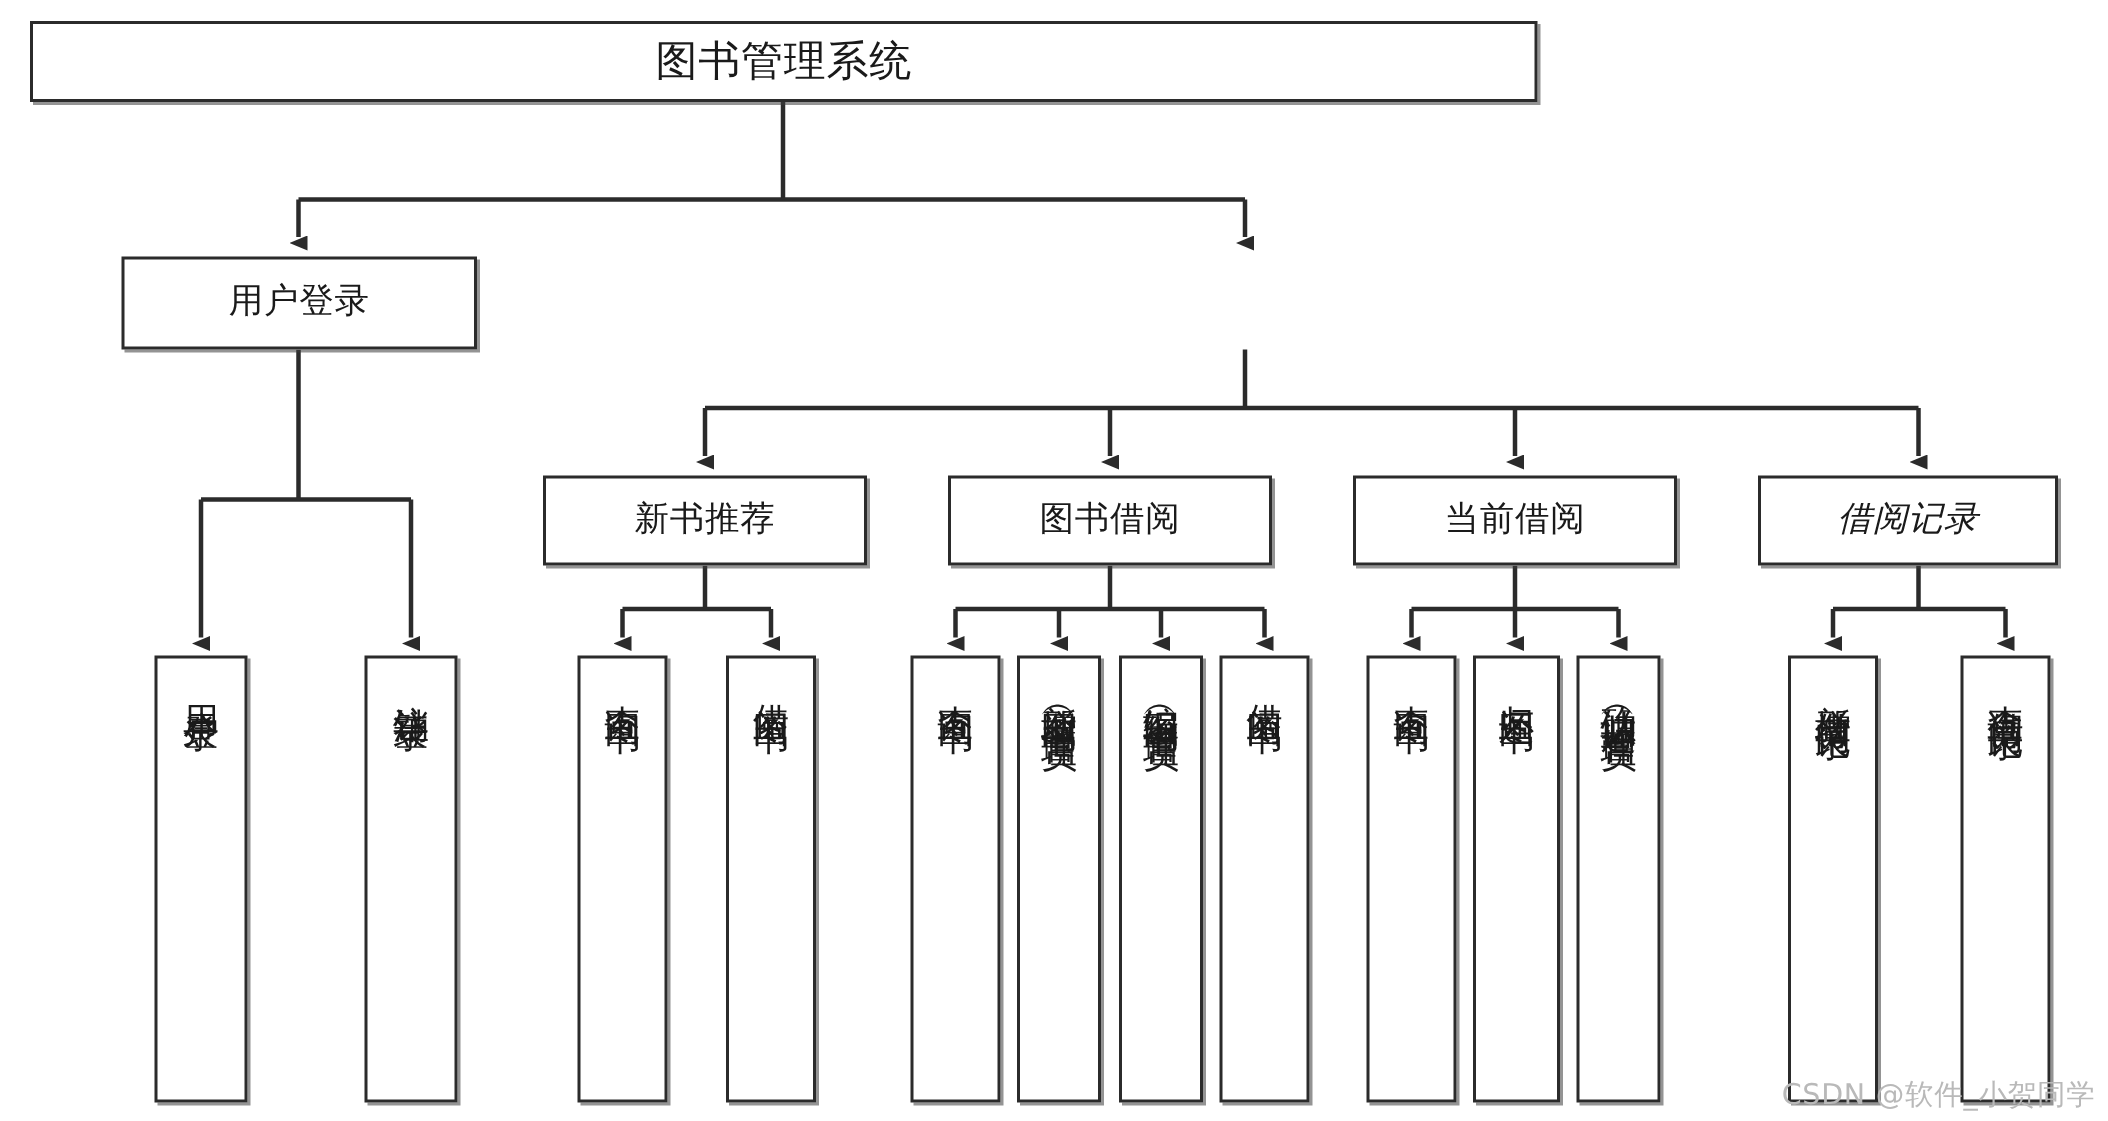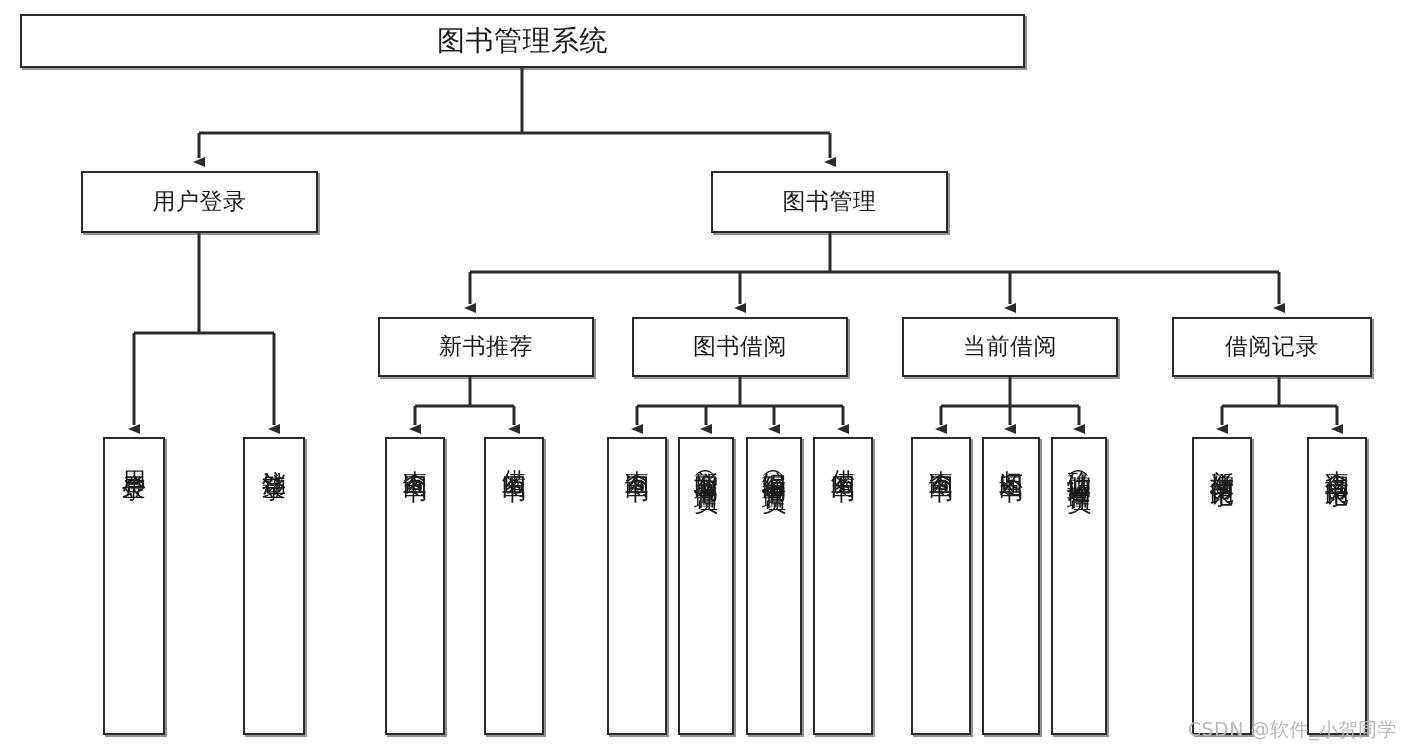--- a/index.html
+++ b/index.html
@@ -116,37 +116,34 @@
   </svg>
 
   <div class="node h root" style="left:20px;top:14px;width:1005px;height:54px;">
     <span class="label">图书管理系统</span>
   </div>
 
   <div class="node h" style="left:81px;top:171px;width:237px;height:62px;">
     <span class="label">用户登录</span>
   </div>
 
-  <div class="node h" style="left:711px;top:171px;width:237px;height:62px;">
-    <span class="label">图书管理</span>
-  </div>
 
-  <div class="node h" style="left:362px;top:317px;width:216px;height:60px;margin-left:16px;">
+  <div class="node h" style="left:362px;top:317px;width:216px;height:60px;">
     <span class="label">新书推荐</span>
   </div>
 
   <div class="node h" style="left:902px;top:317px;width:216px;height:60px;">
     <span class="label">当前借阅</span>
   </div>
 
   <div class="node h" style="left:632px;top:317px;width:216px;height:60px;">
     <span class="label">图书借阅</span>
   </div>
 
-  <div class="node h" style="left:1172px;top:317px;width:200px;height:60px;">
+  <div class="node h" style="left:1172px;top:317px;width:200px;height:60px;font-style:italic;">
     <span class="label">借阅记录</span>
   </div>
 
   <div class="node v" style="left:103px;top:437px;width:62px;height:298px;">
     <span class="label">用户登录</span>
   </div>
 
   <div class="node v" style="left:243px;top:437px;width:62px;height:298px;">
     <span class="label">注销登录</span>
   </div>

